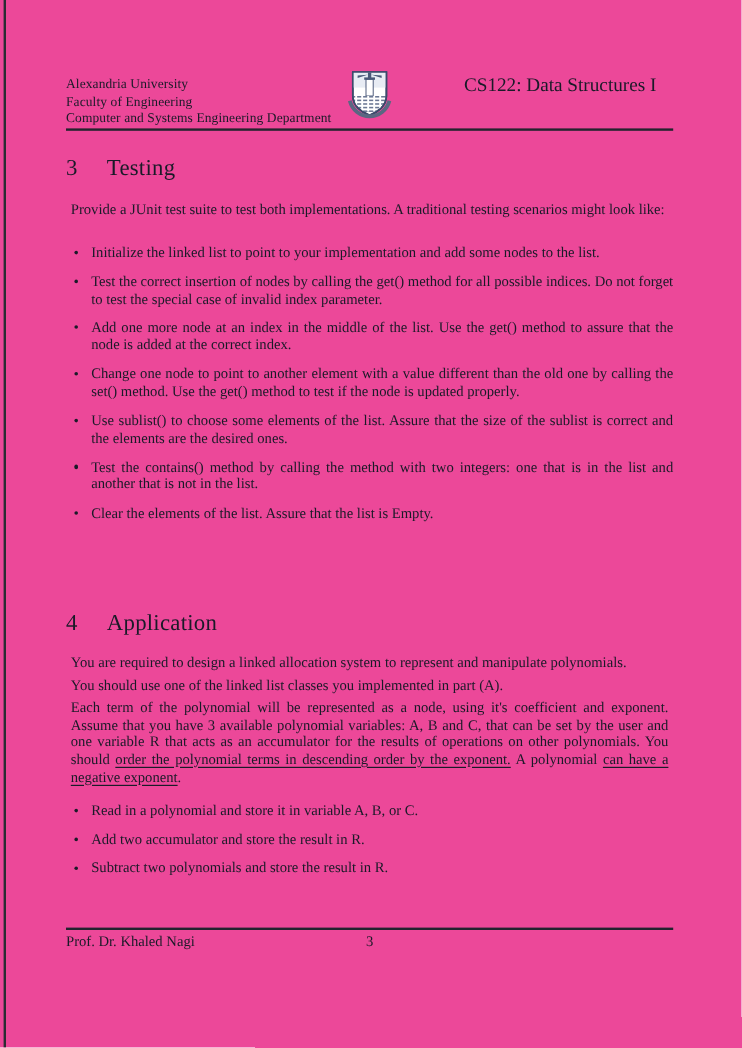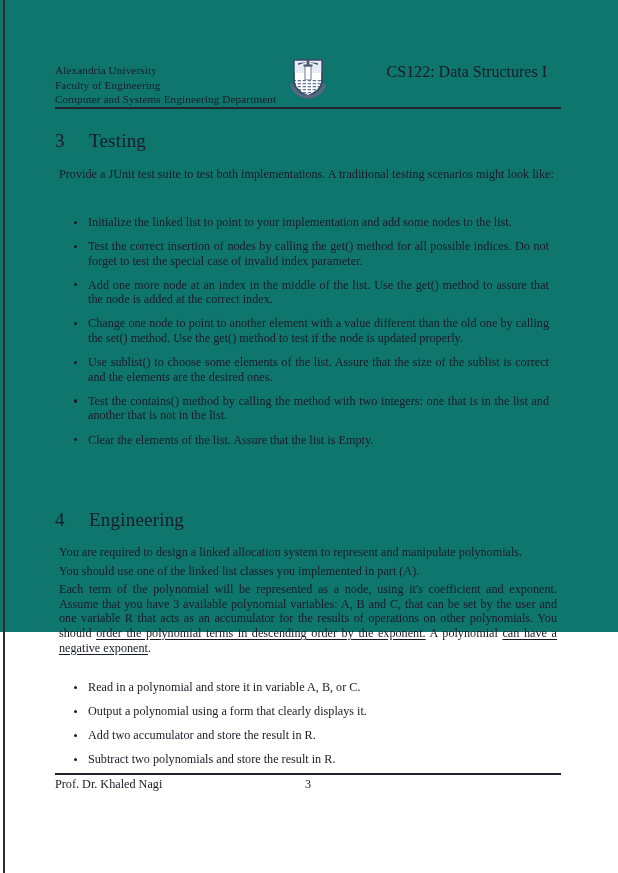--- a/index.html
+++ b/index.html
@@ -21,22 +21,22 @@
     top: 0;
     width: 2px;
     height: 873px;
     background: #2c2c33;
   }
   .page {
     position: absolute;
     left: 0;
     top: 0;
     width: 618px;
-    height: 632px;
-    background: #0f766e;
+    height: 873px;
+    background: #ec4899;
   }
   .header-left {
     position: absolute;
     left: 0;
     top: 63px;
     line-height: 14.7px;
     font-size: 11.2px;
     letter-spacing: 0.1px;
   }
   .header-left div { white-space: nowrap; }
@@ -79,21 +79,21 @@
   p.body {
     font-size: 12.2px;
     line-height: 14.6px;
     margin: 4px;
     text-align: justify;
     text-justify: inter-word;
     hyphens: none;
   }
 
   ul.bullets {
-    margin: 12px;
+    margin: 0;
     padding: 0;
     list-style: none;
   }
   ul.bullets li {
     position: relative;
     padding-left: 21px;
     font-size: 12.2px;
     line-height: 14.6px;
     text-align: justify;
     margin-bottom: 9.5px;
@@ -238,41 +238,37 @@
           <span class="txt">Test the contains() method by calling the method with two integers: one that is in the list and another that is not in the list.</span>
         </li>
       <li>
           <span class="dot"></span>
           <span class="txt">Clear the elements of the list. Assure that the list is Empty.</span>
         </li>
     </ul>
   </div>
 
   <div class="blk" style="top:510px;">
-    <h2 class="section"><span class="sec-num">4</span><span>Engineering</span></h2>
+    <h2 class="section"><span class="sec-num">4</span><span>Application</span></h2>
   </div>
 
   <div class="blk" style="top:541px;">
     <p class="body">You are required to design a linked allocation system to represent and manipulate polynomials.</p>
     <p class="body">You should use one of the linked list classes you implemented in part (A).</p>
     <p class="body"><span>Each term of the polynomial will be represented as a node, using it's coefficient and exponent. Assume that you have 3 available polynomial variables: A, B and C, that can be set by the user and one variable R that acts as an accumulator for the results of operations on other polynomials. You should </span><span class="u">order the polynomial terms in descending order by the exponent.</span><span> A polynomial </span><span class="u">can have a negative exponent</span><span>.</span></p>
   </div>
 
   <div class="blk" style="top:668px;">
     <ul class="bullets">
       <li>
           <span class="dot"></span>
           <span class="txt">Read in a polynomial and store it in variable A, B, or C.</span>
         </li>
       <li>
           <span class="dot"></span>
-          <span class="txt">Output a polynomial using a form that clearly displays it.</span>
-        </li>
-      <li>
-          <span class="dot"></span>
           <span class="txt">Add two accumulator and store the result in R.</span>
         </li>
       <li>
           <span class="dot"></span>
           <span class="txt">Subtract two polynomials and store the result in R.</span>
         </li>
     </ul>
   </div>
 
   <div class="footer-rule"></div>

